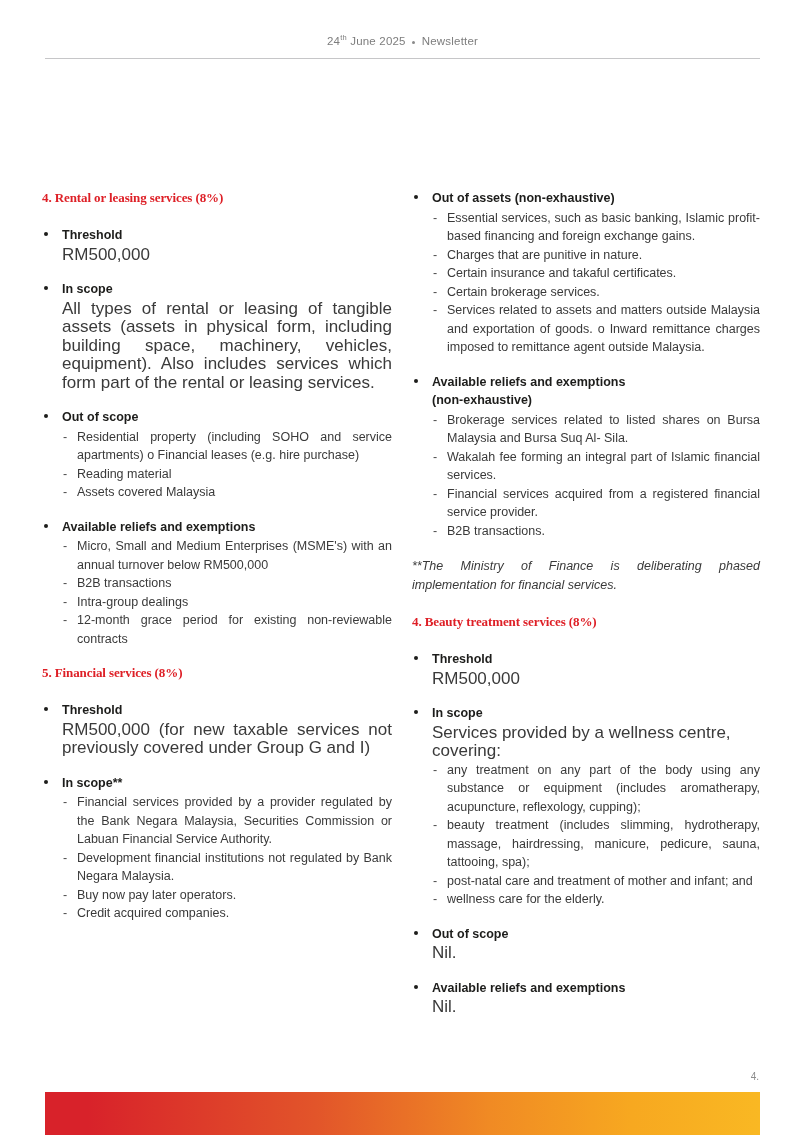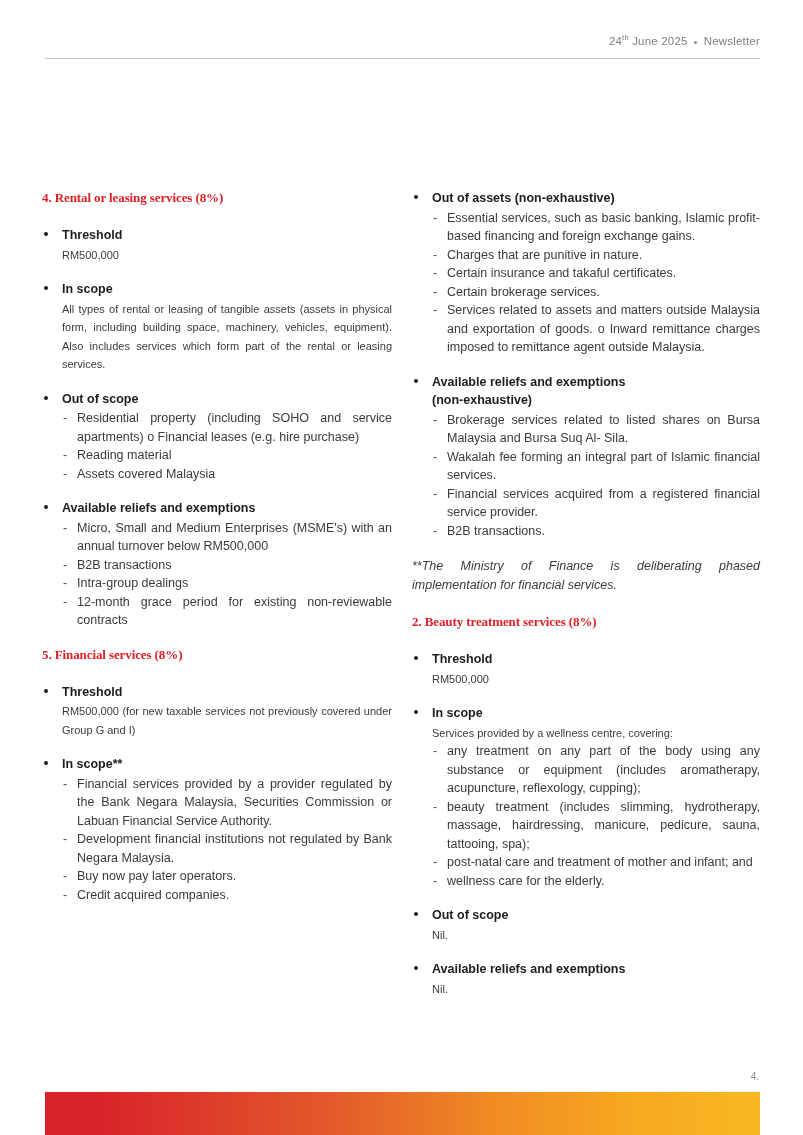--- a/index.html
+++ b/index.html
@@ -18,21 +18,21 @@
 
   
   .page-header {
     position: absolute;
     left: 45px;
     top: 34px;
     width: 715px;
     height: 28px;
   }
   .header-meta {
-    text-align: right;
+    text-align: center;
     font-size: 11.5px;
     color: #7d7d7d;
     letter-spacing: 0.2px;
     line-height: 14px;
     white-space: nowrap;
   }
   .header-meta sup {
     font-size: 7.5px;
     vertical-align: super;
     line-height: 0;
@@ -101,21 +101,21 @@
     background: #1d1d1b;
   }
   .block-label {
     font-size: 12.5px;
     font-weight: bold;
     color: #1d1d1b;
     line-height: 17.5px;
     margin-bottom: 1px;
   }
   .block-text {
-    font-size: 11px;
+    font-size: 17px;
     line-height: 18.5px;
     color: #3a3a3a;
     text-align: justify;
     margin: 0;
   }
   .block-text.nojustify { text-align: left; }
 
   
   .dash-list {
     list-style: none;
@@ -256,21 +256,21 @@
       <ul class="dash-list">
         <li><span class="dash-mark">-</span><span>Brokerage services related to listed shares on Bursa Malaysia and Bursa Suq Al- Sila.</span></li>
         <li><span class="dash-mark">-</span><span>Wakalah fee forming an integral part of Islamic financial services.</span></li>
         <li><span class="dash-mark">-</span><span>Financial services acquired from a registered financial service provider.</span></li>
         <li><span class="dash-mark">-</span><span>B2B transactions.</span></li>
       </ul>
     </div>
 
     <p class="footnote">**The Ministry of Finance is deliberating phased implementation for financial services.</p>
 
-    <h2 class="section-heading">2. Beauty treatment services (8%)</h2>
+    <h2 class="section-heading">4. Beauty treatment services (8%)</h2>
 
     <div class="bullet-block">
       <span class="bullet-dot"></span>
       <div class="block-label">Threshold</div>
       <p class="block-text nojustify">RM500,000</p>
     </div>
 
     <div class="bullet-block">
       <span class="bullet-dot"></span>
       <div class="block-label">In scope</div>

